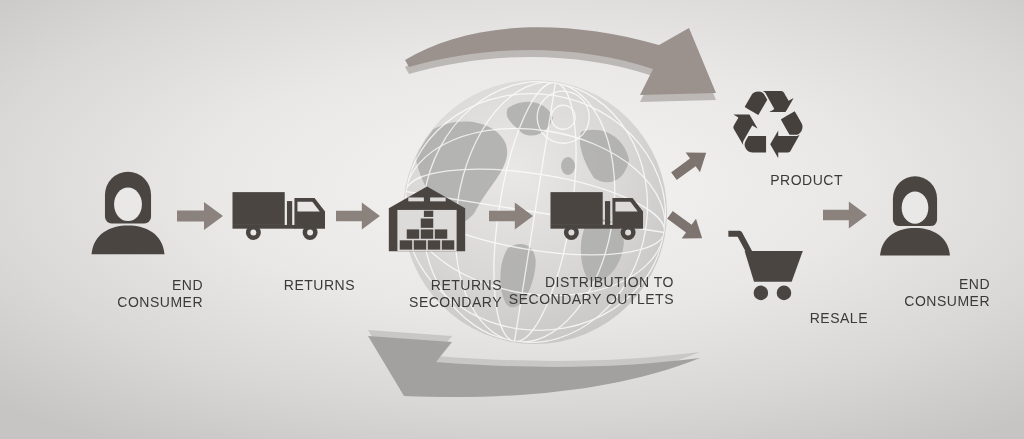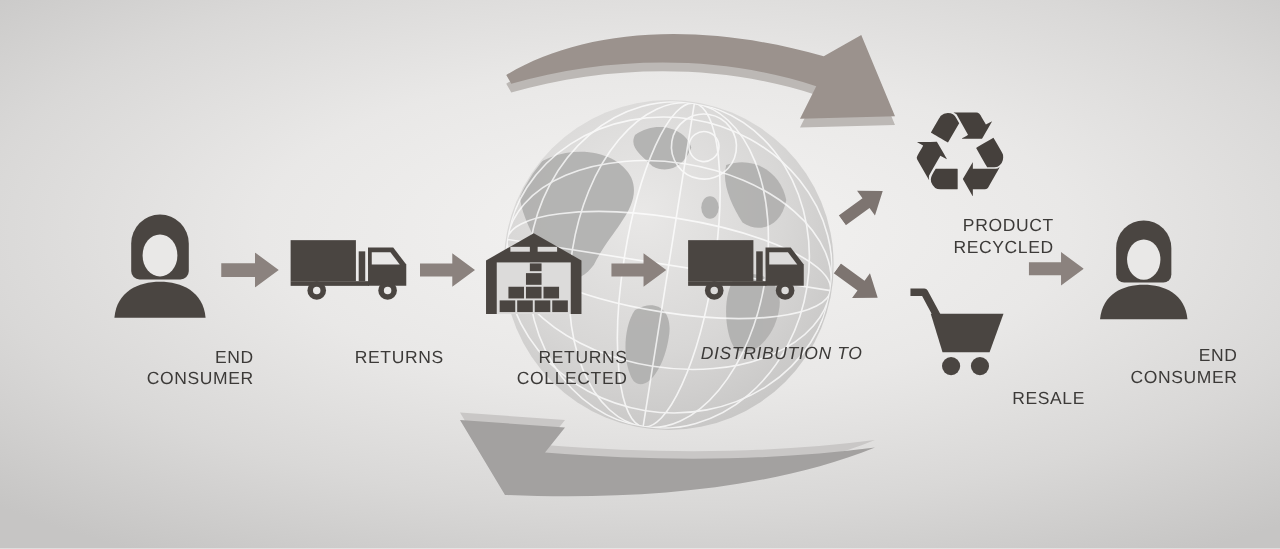--- a/index.html
+++ b/index.html
@@ -132,21 +132,21 @@
         <rect x="69" y="71" width="16" height="12"></rect>
         <rect x="24" y="57" width="16" height="12"></rect>
         <rect x="42" y="57" width="16" height="12"></rect>
         <rect x="60" y="57" width="16" height="12"></rect>
         <rect x="42" y="43" width="16" height="12"></rect>
         <rect x="46" y="33" width="12" height="8"></rect>
       </g>
     </svg>
     <div class="label" style="left:352px;top:277px;width:150px;">
       <div>RETURNS</div>
-      <div>COLLECTED</div>
+      <div>SECONDARY</div>
     </div>
   </div>
 
   <svg class="abs" style="left:489px;top:202px;" width="44" height="28" viewBox="0 0 46 28">
     <path d="M0,8.5 H27 V0 L46,14 L27,28 V19.5 H0 Z" fill="#8b827e"></path>
   </svg>
 
   <div class="abs" style="left:0;top:0;">
     <svg class="abs" style="left:549px;top:189px;" width="97" height="54" viewBox="0 0 130 72">
       <g fill="#4a4541">
@@ -154,37 +154,37 @@
         <rect x="75" y="16" width="7" height="32"></rect>
         <rect x="2" y="48" width="84" height="5"></rect>
         <path d="M85,12 L112,12 L126,30 L126,53 L85,53 Z"></path>
         <circle cx="30" cy="58" r="10"></circle>
         <circle cx="106" cy="58" r="10"></circle>
       </g>
       <path d="M89,17 L109,17 L119,30 L89,30 Z" fill="#dcdbda"></path>
       <circle cx="30" cy="58" r="4" fill="#dcdbda"></circle>
       <circle cx="106" cy="58" r="4" fill="#dcdbda"></circle>
     </svg>
-    <div class="label" style="left:510px;top:274px;width:180px;font-style:italic;">
+    <div class="label" style="left:494px;top:274px;width:180px;">
       <div>DISTRIBUTION TO</div>
+      <div>SECONDARY OUTLETS</div>
     </div>
   </div>
 
   <svg class="abs" style="left:670px;top:151px;transform:rotate(-36deg);" width="40" height="27" viewBox="0 0 46 28">
     <path d="M0,8.5 H27 V0 L46,14 L27,28 V19.5 H0 Z" fill="#7d7470"></path>
   </svg>
   <svg class="abs" style="left:666px;top:213px;transform:rotate(36deg);" width="40" height="27" viewBox="0 0 46 28">
     <path d="M0,8.5 H27 V0 L46,14 L27,28 V19.5 H0 Z" fill="#7d7470"></path>
   </svg>
 
   <div class="abs" style="left:0;top:0;">
     <div class="abs recycle-glyph" style="left:726px;top:83px;width:84px;height:84px;">♻</div>
     <div class="label" style="left:693px;top:172px;width:150px;">
       <div>PRODUCT</div>
-      <div>RECYCLED</div>
     </div>
   </div>
 
   <div class="abs" style="left:0;top:0;">
     <svg class="abs" style="left:723px;top:227px;" width="86" height="77" viewBox="0 0 100 90">
       <path d="M6,8 L19,8 L33,34" fill="none" stroke="#4a4541" stroke-width="7" stroke-linejoin="round"></path>
       <path d="M25,28 L93,28 L80,64 L36,64 Z" fill="#4a4541"></path>
       <circle cx="44" cy="77" r="8.5" fill="#4a4541"></circle>
       <circle cx="71" cy="77" r="8.5" fill="#4a4541"></circle>
     </svg>

